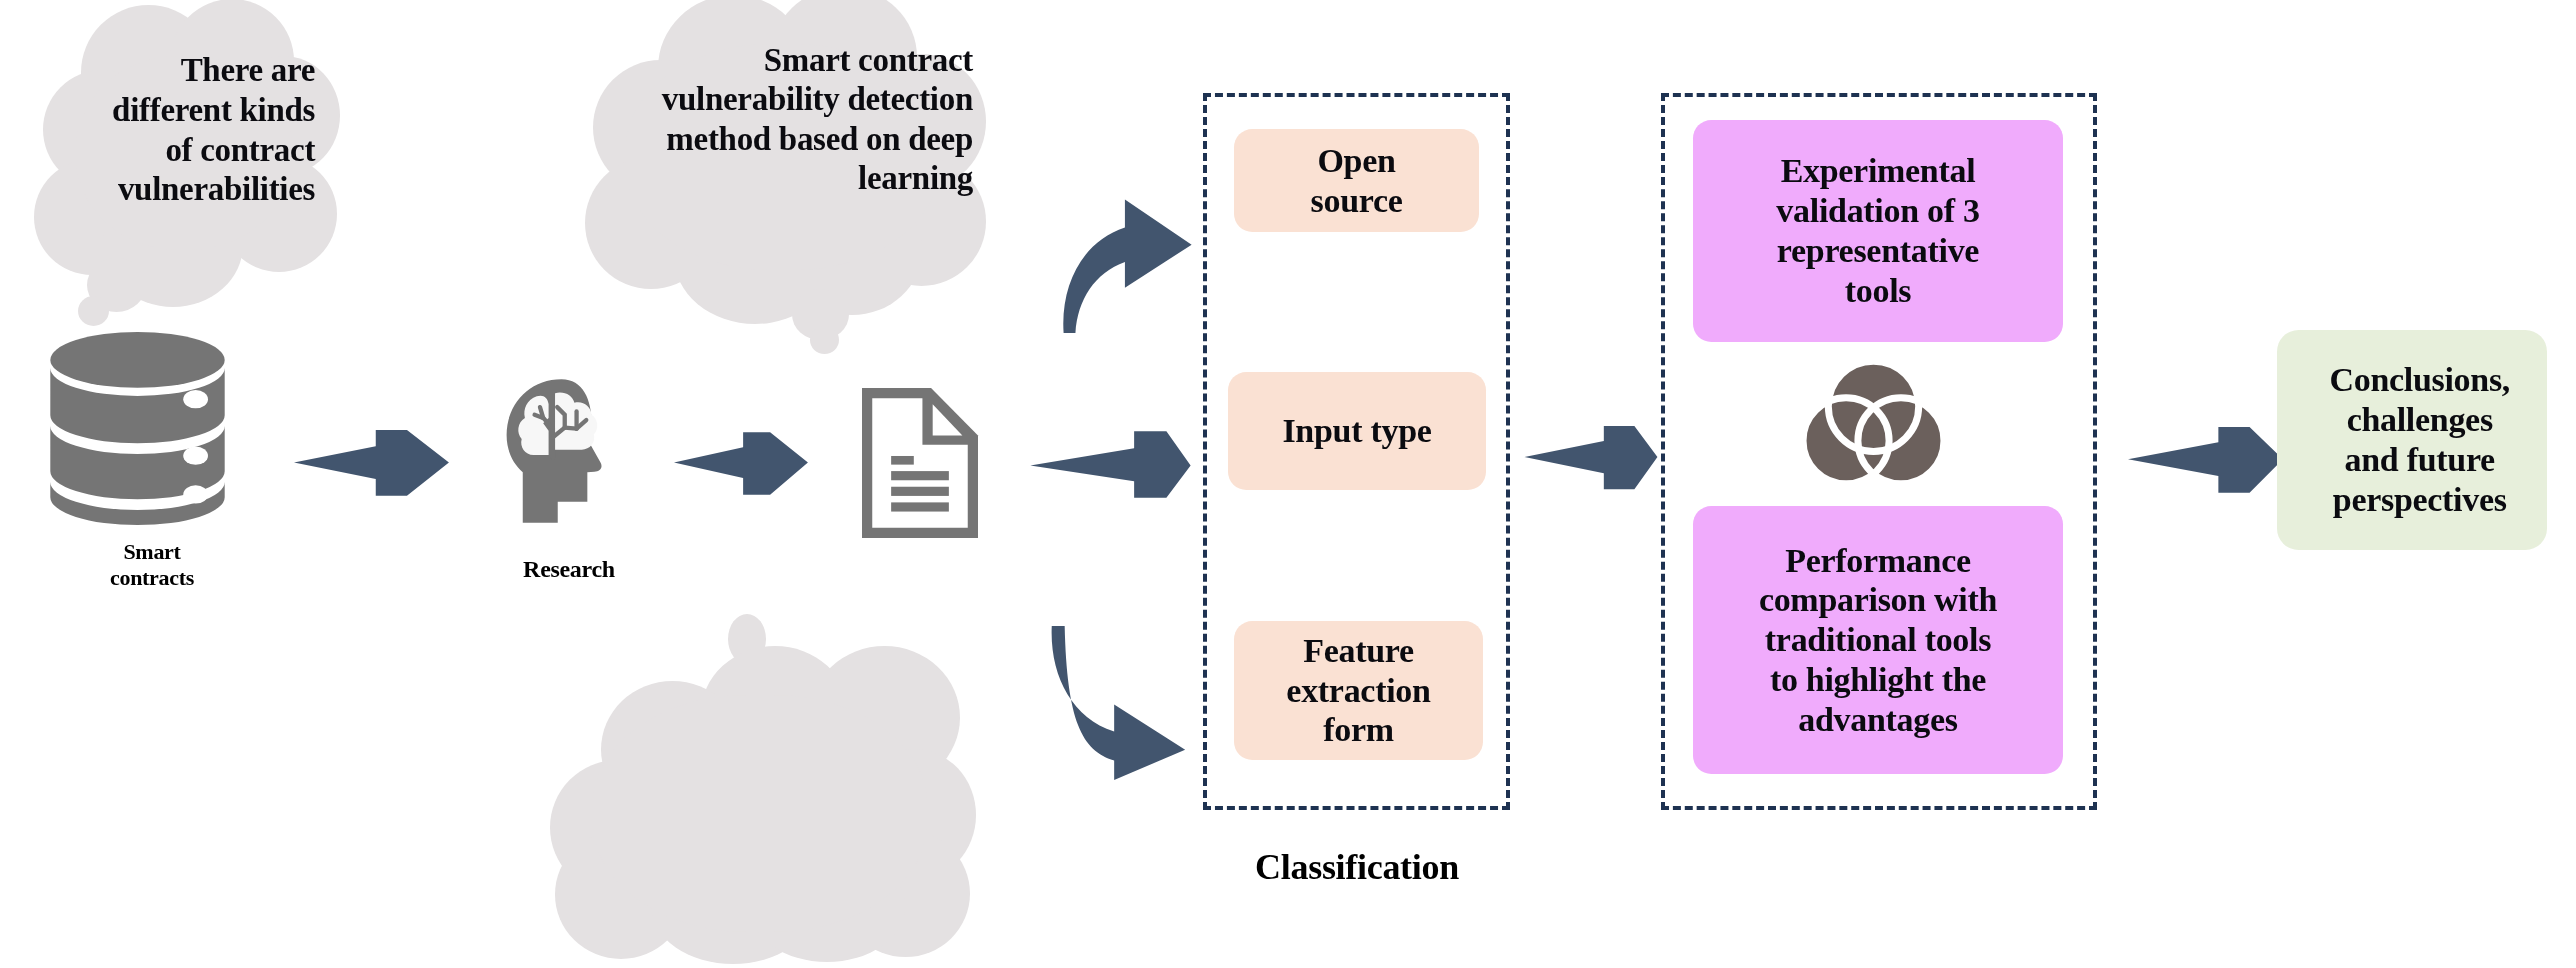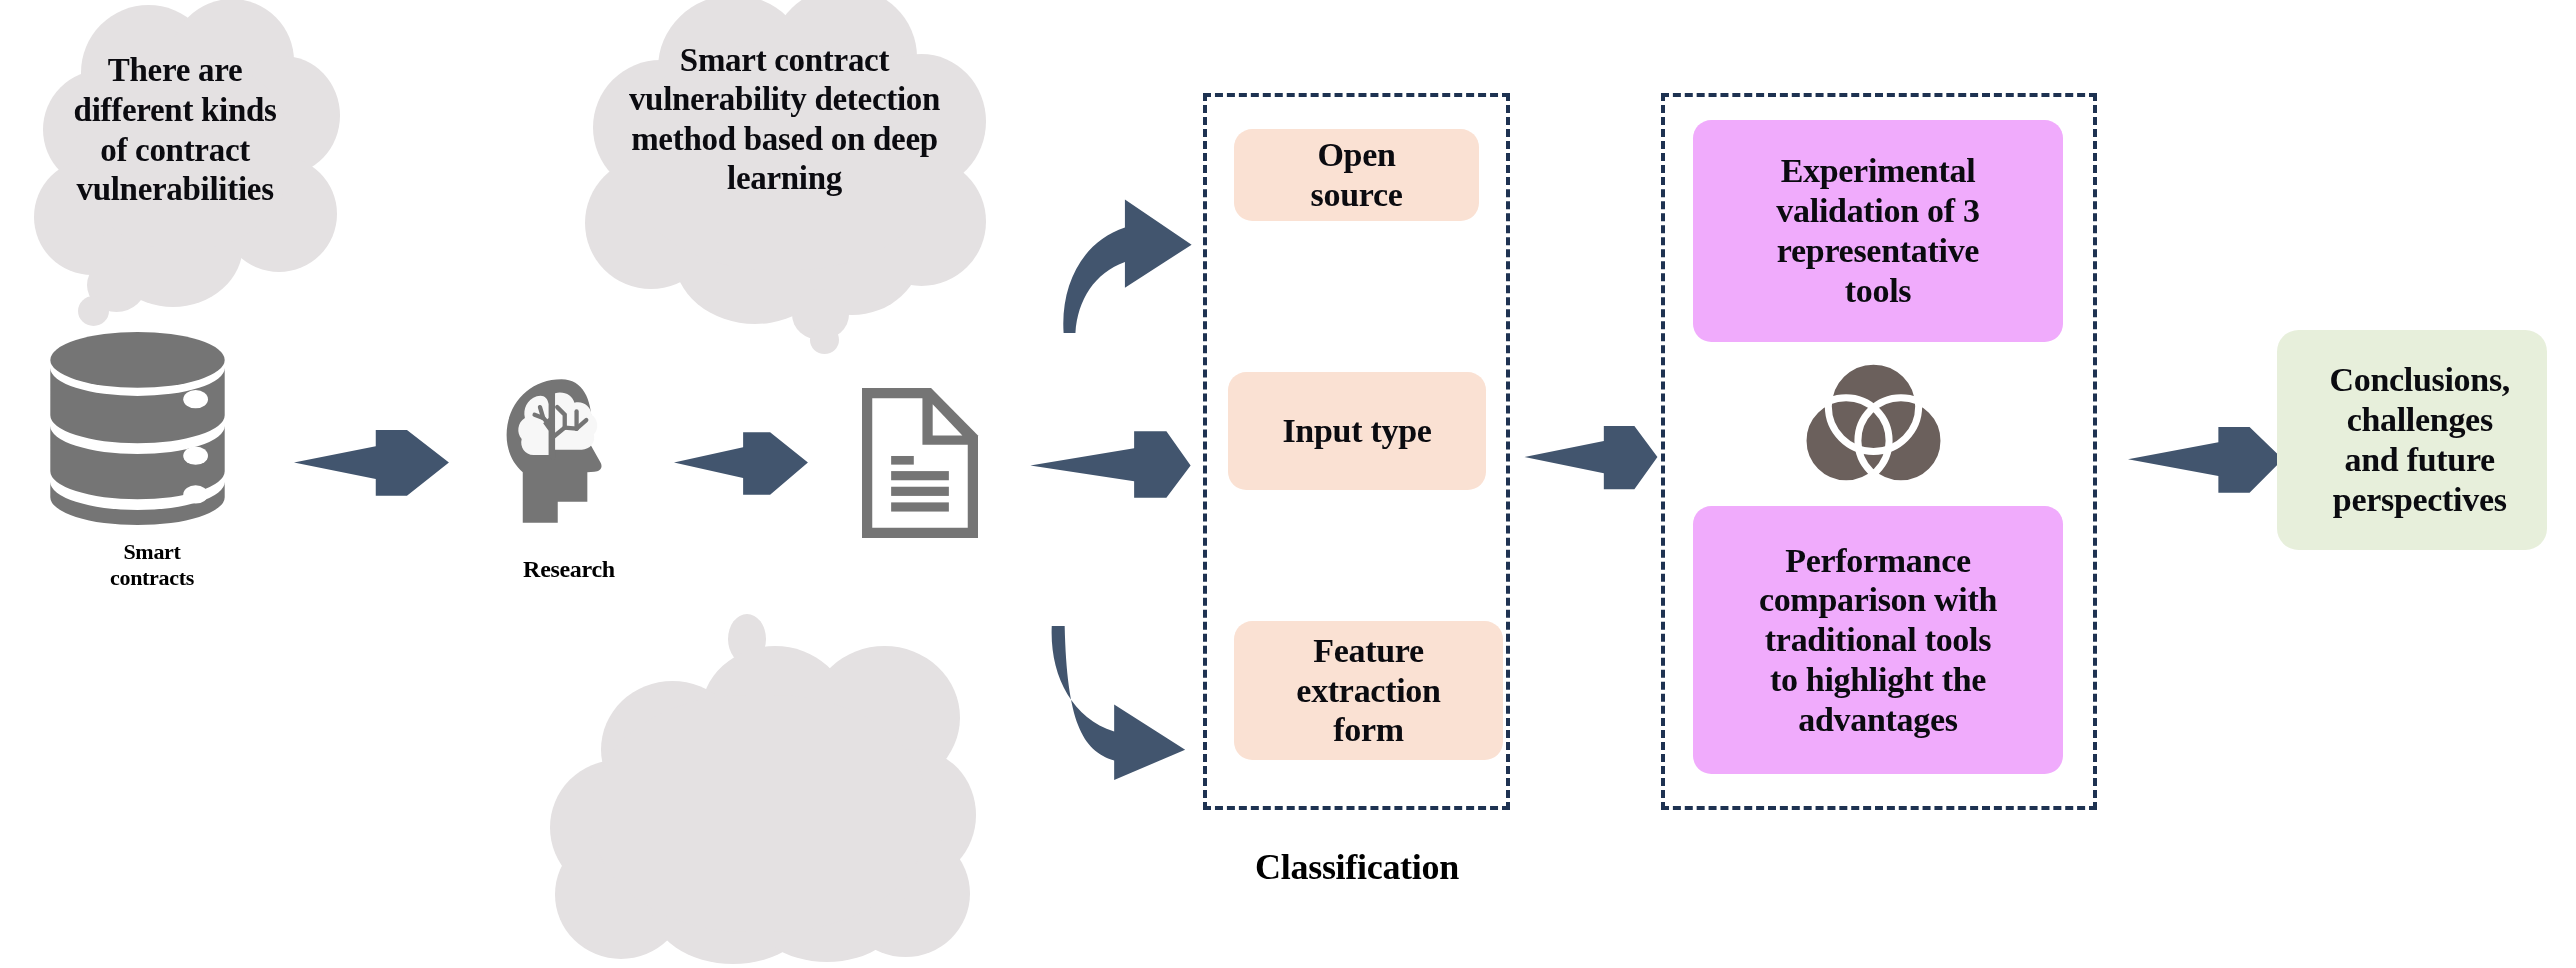--- a/index.html
+++ b/index.html
@@ -3,21 +3,21 @@
 <meta charset="utf-8">
 <style>
   html,body{margin:0;padding:0;background:#ffffff;}
   body{width:2576px;height:968px;position:relative;overflow:hidden;
        font-family:"Liberation Serif","DejaVu Serif",serif;}
   .stage{position:absolute;left:0;top:0;width:2576px;height:968px;}
 
   
   .cloud{position:absolute;}
   .cloud .blob{position:absolute;background:#e4e1e2;border-radius:50%;}
-  .cloud .txt{position:absolute;z-index:5;text-align:center;color:#0b0b10;
+  .cloud .txt{position:absolute;z-index:5;text-align:right;color:#0b0b10;
               font-weight:700;line-height:1.20;letter-spacing:-0.3px;}
 
   
   .lbl{position:absolute;text-align:center;font-weight:700;color:#000000;
        line-height:1.18;letter-spacing:-0.3px;}
 
   
   .dashbox{position:absolute;box-sizing:border-box;
            border:4.9px dashed #1e3251;background:transparent;}
 
@@ -157,23 +157,23 @@
   </div>
 
   <div class="icon" style="left:1046px;top:625px;width:146px;height:156px;">
     <svg viewBox="0 0 270 290" width="146" height="156">
       <path fill="#42556e" d="M10 2 C6 92 46 172 126 198 L126 148 L258 232 L126 288 L126 252 C66 234 38 178 34 2 Z"></path>
     </svg>
   </div>
 
   <div class="dashbox" style="left:1203px;top:93px;width:307px;height:717px;"></div>
 
-  <div class="card peach" style="left:1234px;top:129px;width:245px;height:92px;font-size:34px;">Open<br>source</div>
+  <div class="card peach" style="left:1234px;top:129px;width:245px;height:103px;font-size:34px;">Open<br>source</div>
   <div class="card peach" style="left:1228px;top:372px;width:258px;height:118px;font-size:34px;">Input type</div>
-  <div class="card peach" style="left:1234px;top:621px;width:269px;height:139px;font-size:34px;">Feature<br>extraction<br>form</div>
+  <div class="card peach" style="left:1234px;top:621px;width:249px;height:139px;font-size:34px;">Feature<br>extraction<br>form</div>
 
   <div class="lbl" style="left:1198px;top:846px;width:318px;font-size:36px;">Classification</div>
 
   <div class="icon" style="left:1524px;top:426px;width:135px;height:67px;">
     <svg viewBox="0 0 250 125" width="135" height="67">
       <polygon fill="#42556e" points="0,58 148,28 148,0 205,0 248,58 205,118 148,118 148,88"></polygon>
     </svg>
   </div>
 
   <div class="dashbox" style="left:1661px;top:93px;width:436px;height:717px;"></div>

